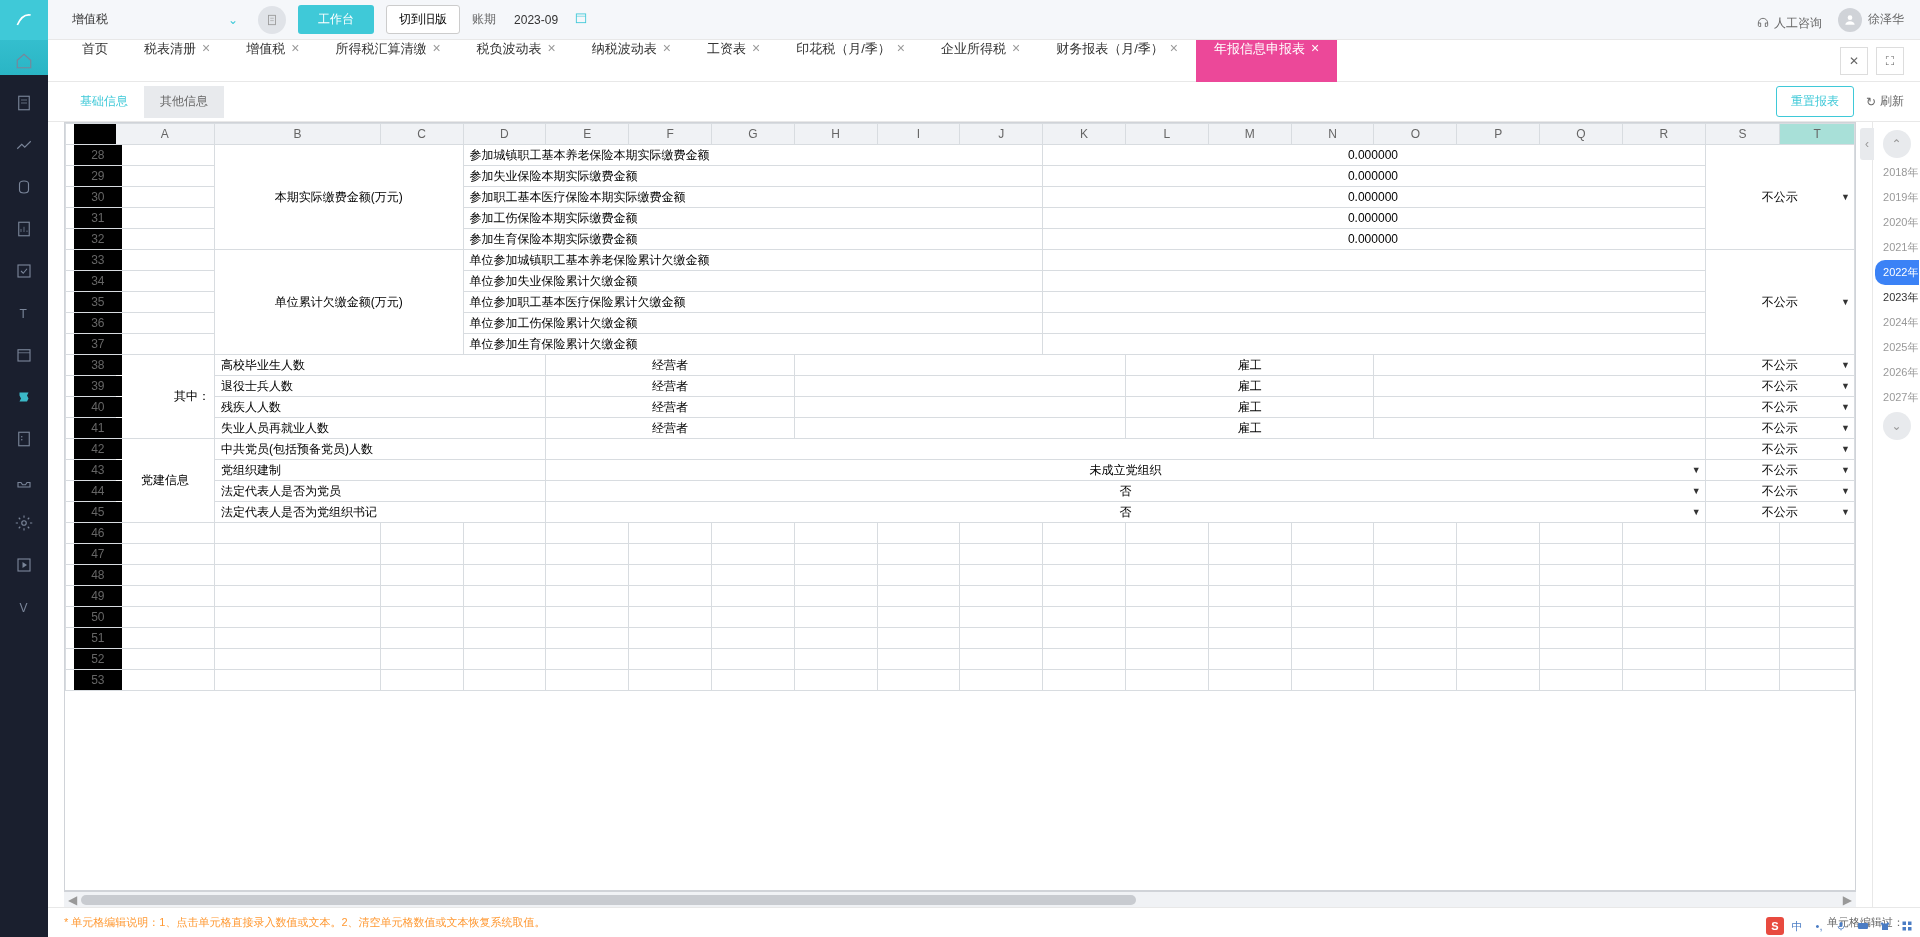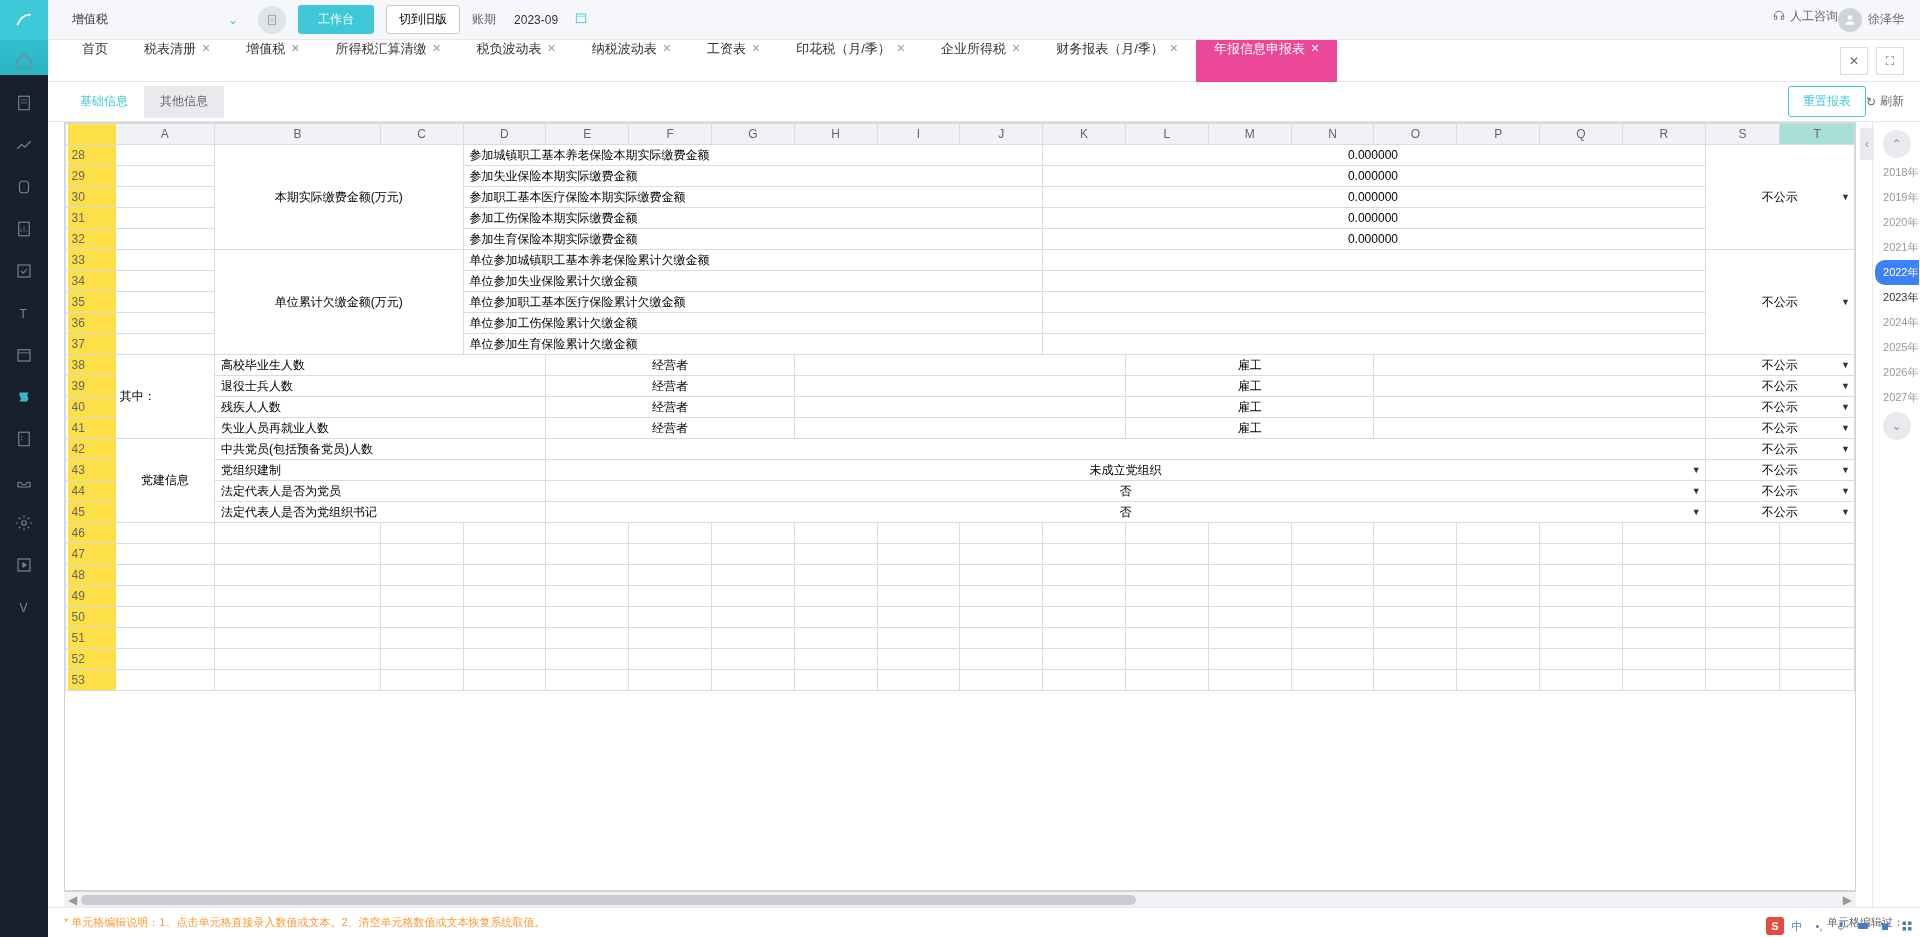--- a/index.html
+++ b/index.html
@@ -13,46 +13,46 @@
 .main { flex: 1; display: flex; flex-direction: column; background: #fff; }
 .topbar { height: 40px; background: #f5f7fa; display: flex; align-items: center; padding: 0 16px; gap: 12px; border-bottom: 1px solid #e8e8e8; }
 .topbar-select { display: flex; align-items: center; gap: 120px; color: #333; cursor: pointer; padding: 0 8px; }
 .topbar-chevron { color: #3fc9d8; }
 .topbar-icon { width: 28px; height: 28px; border-radius: 50%; background: #e0e3e8; display: flex; align-items: center; justify-content: center; color: #999; }
 .btn-workspace { background: #3fc9d8; color: #fff; border: none; padding: 6px 20px; border-radius: 3px; cursor: pointer; font-size: 12px; }
 .btn-oldver { background: #fff; border: 1px solid #ccc; padding: 5px 12px; border-radius: 3px; cursor: pointer; font-size: 12px; }
 .period-label { color: #666; margin-left: 0; }
 .period-value { color: #333; margin-left: 6px; }
 .period-icon { color: #3fc9d8; margin-left: 4px; }
-.topbar-right { margin-left: auto; display: flex; align-items: flex-start; }
+.topbar-right { margin-left: auto; display: flex; align-items: flex-end; gap: 16px; }
 .consult { display: flex; align-items: center; gap: 4px; color: #666; cursor: pointer; }
 .user { display: flex; align-items: center; gap: 6px; color: #666; }
 .avatar { width: 24px; height: 24px; border-radius: 50%; background: #d0d3d8; display: flex; align-items: center; justify-content: center; }
 .tabs { height: 42px; background: #fff; display: flex; align-items: center; padding: 0 16px; gap: 0; border-bottom: 1px solid #e8e8e8; }
 .tab { padding: 0 18px; height: 42px; display: flex; align-items: flex-start; gap: 6px; color: #333; cursor: pointer; font-size: 13px; }
 .tab.active { background: #ec4899; color: #fff; }
 .tab-close { font-size: 14px; color: #999; cursor: pointer; }
 .tab.active .tab-close { color: #fff; }
 .tabs-actions { margin-left: auto; display: flex; gap: 8px; }
 .tabs-action { width: 28px; height: 28px; display: flex; align-items: center; justify-content: center; cursor: pointer; color: #666; border: 1px solid #ddd; }
 .subtabs { height: 40px; background: #fff; display: flex; align-items: center; padding: 0 16px; border-bottom: 1px solid #e8e8e8; }
 .subtab { padding: 0 16px; height: 32px; display: flex; align-items: center; cursor: pointer; color: #666; background: #e8eaed; }
 .subtab.active { color: #3fc9d8; background: #fff; }
-.subtabs-right { margin-left: auto; display: flex; align-items: center; }
+.subtabs-right { margin-left: auto; display: flex; gap: 12px; align-items: center; }
 .btn-reset { border: 1px solid #3fc9d8; color: #3fc9d8; background: #fff; padding: 6px 14px; border-radius: 3px; cursor: pointer; font-size: 12px; }
 .btn-refresh { display: flex; align-items: center; gap: 4px; color: #666; cursor: pointer; font-size: 12px; }
 .content { flex: 1; display: flex; position: relative; overflow: hidden; }
 .sheet-wrap { flex: 1; display: flex; flex-direction: column; padding: 0 16px 0 16px; }
 .sheet { flex: 1; overflow: auto; position: relative; border: 1px solid #d0d3d8; }
 .sheet table { border-collapse: collapse; width: 100%; table-layout: fixed; }
 .sheet th, .sheet td { border: 1px solid #d8dce0; height: 21px; font-size: 12px; text-align: center; padding: 0 4px; background: #fff; white-space: nowrap; overflow: hidden; }
 .sheet th { background: #f0f2f5; color: #666; font-weight: normal; position: sticky; top: 0; }
 .sheet th.active-col { background: #a8e0d8; }
 .sheet .corner { background: #f0f2f5; }
-.sheet .rowhead { background: #fde047; color: #666; width: 30px; text-align: left; position: sticky; left: 2px; }
+.sheet .rowhead { background: #000000; color: #666; width: 30px; text-align: center; position: sticky; left: 8px; }
 .sheet .label-cell { text-align: left; padding-left: 6px; }
 .sheet .num-cell { text-align: center; padding-right: 6px; }
 .sheet .dd-cell { text-align: center; position: relative; }
 .sheet .dd-arrow { position: absolute; right: 4px; top: 50%; transform: translateY(-50%); font-size: 9px; color: #333; }
 .hscroll { height: 16px; background: #f0f2f5; border-top: 1px solid #d0d3d8; display: flex; align-items: center; }
 .hscroll-thumb { height: 10px; background: #c8cbd0; border-radius: 5px; }
 .year-panel { width: 48px; background: #fff; border-left: 1px solid #e8e8e8; display: flex; flex-direction: column; align-items: center; padding-top: 8px; gap: 2px; }
 .year-nav { width: 28px; height: 28px; border-radius: 50%; background: #e8eaed; display: flex; align-items: center; justify-content: center; color: #999; cursor: pointer; }
 .year-item { width: 44px; padding: 5px 0; text-align: right; color: #999; cursor: pointer; font-size: 11px; border-radius: 10px 0 0 10px; }
 .year-item.active { background: #3b82f6; color: #fff; }
@@ -376,21 +376,21 @@
                   <td colspan="8" class="num-cell"></td>
                 </tr>
                 <tr>
                   <td class="rowhead">37</td>
                   <td></td>
                   <td colspan="7" class="label-cell">单位参加生育保险累计欠缴金额</td>
                   <td colspan="8" class="num-cell"></td>
                 </tr>
                 <tr>
                   <td class="rowhead">38</td>
-                  <td rowspan="4" style="text-align: left;">其中：</td>
+                  <td rowspan="4" style="text-align: right;">其中：</td>
                   <td colspan="3" class="label-cell">高校毕业生人数</td>
                   <td colspan="3">经营者</td>
                   <td colspan="4"></td>
                   <td colspan="3">雇工</td>
                   <td colspan="4"></td>
                   <td colspan="2" class="dd-cell">不公示<span class="dd-arrow">▼</span></td>
                 </tr>
                 <tr>
                   <td class="rowhead">39</td>
                   <td colspan="3" class="label-cell">退役士兵人数</td>

